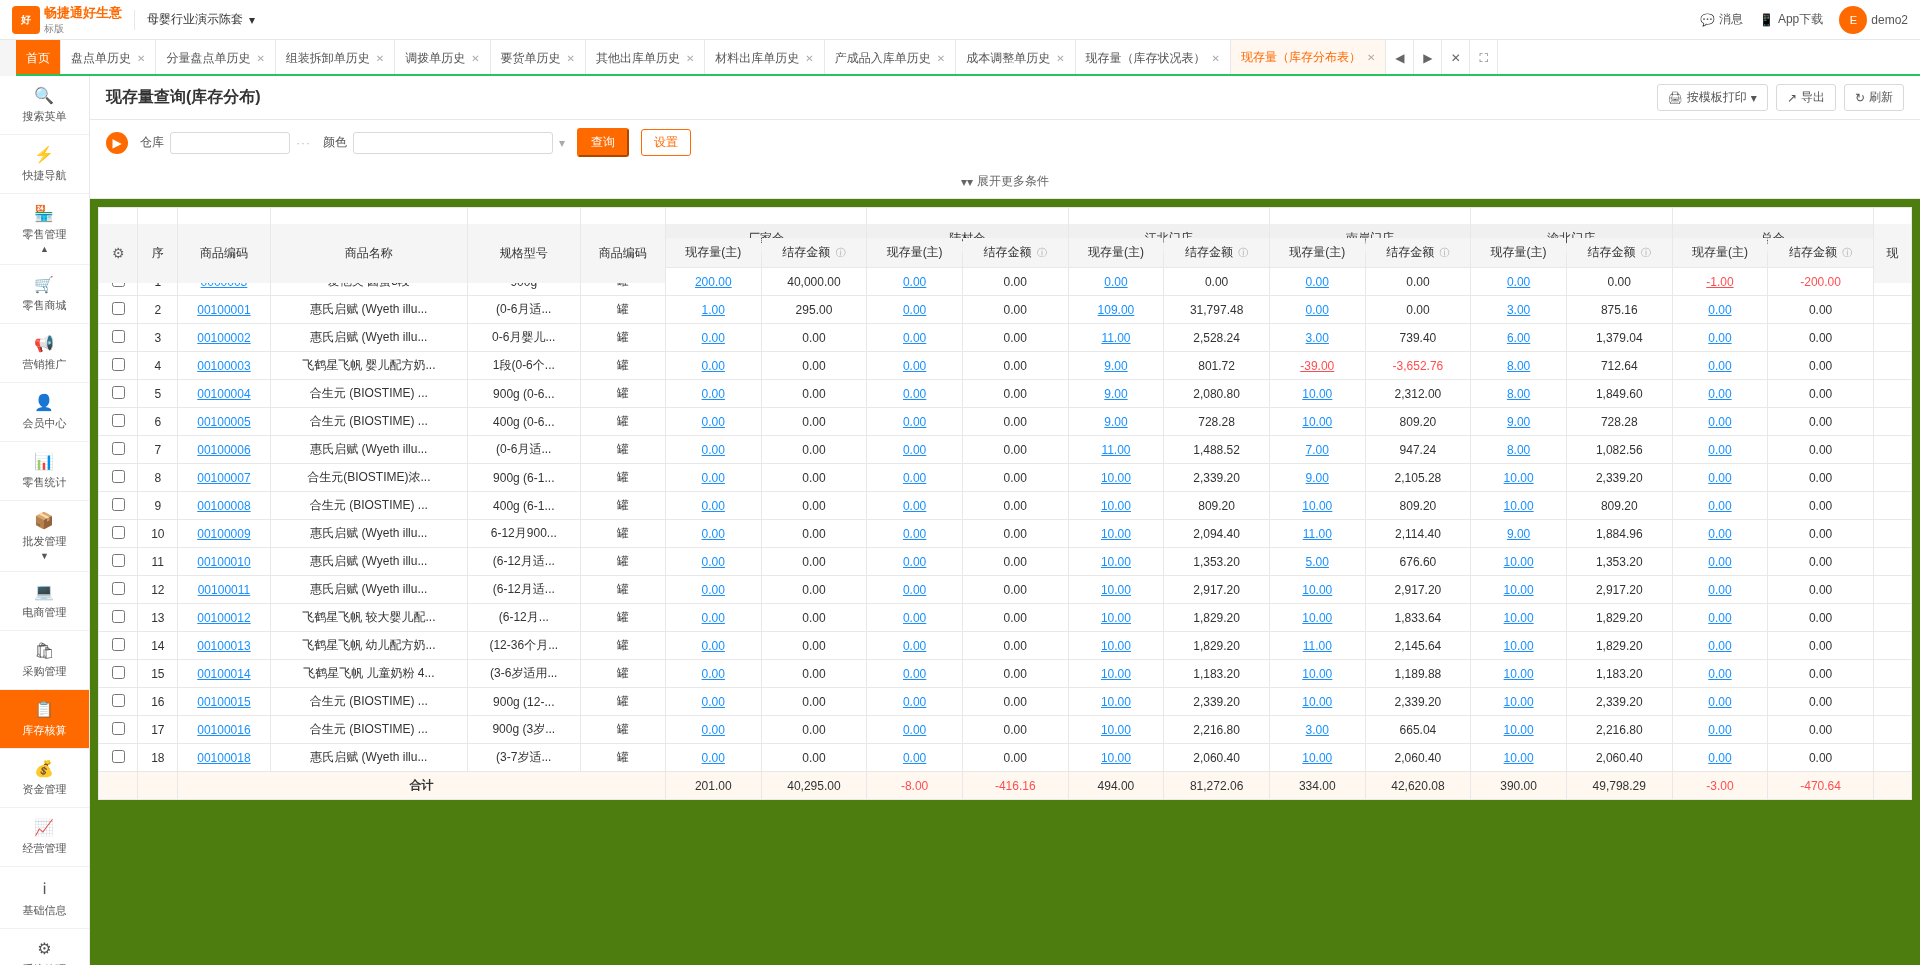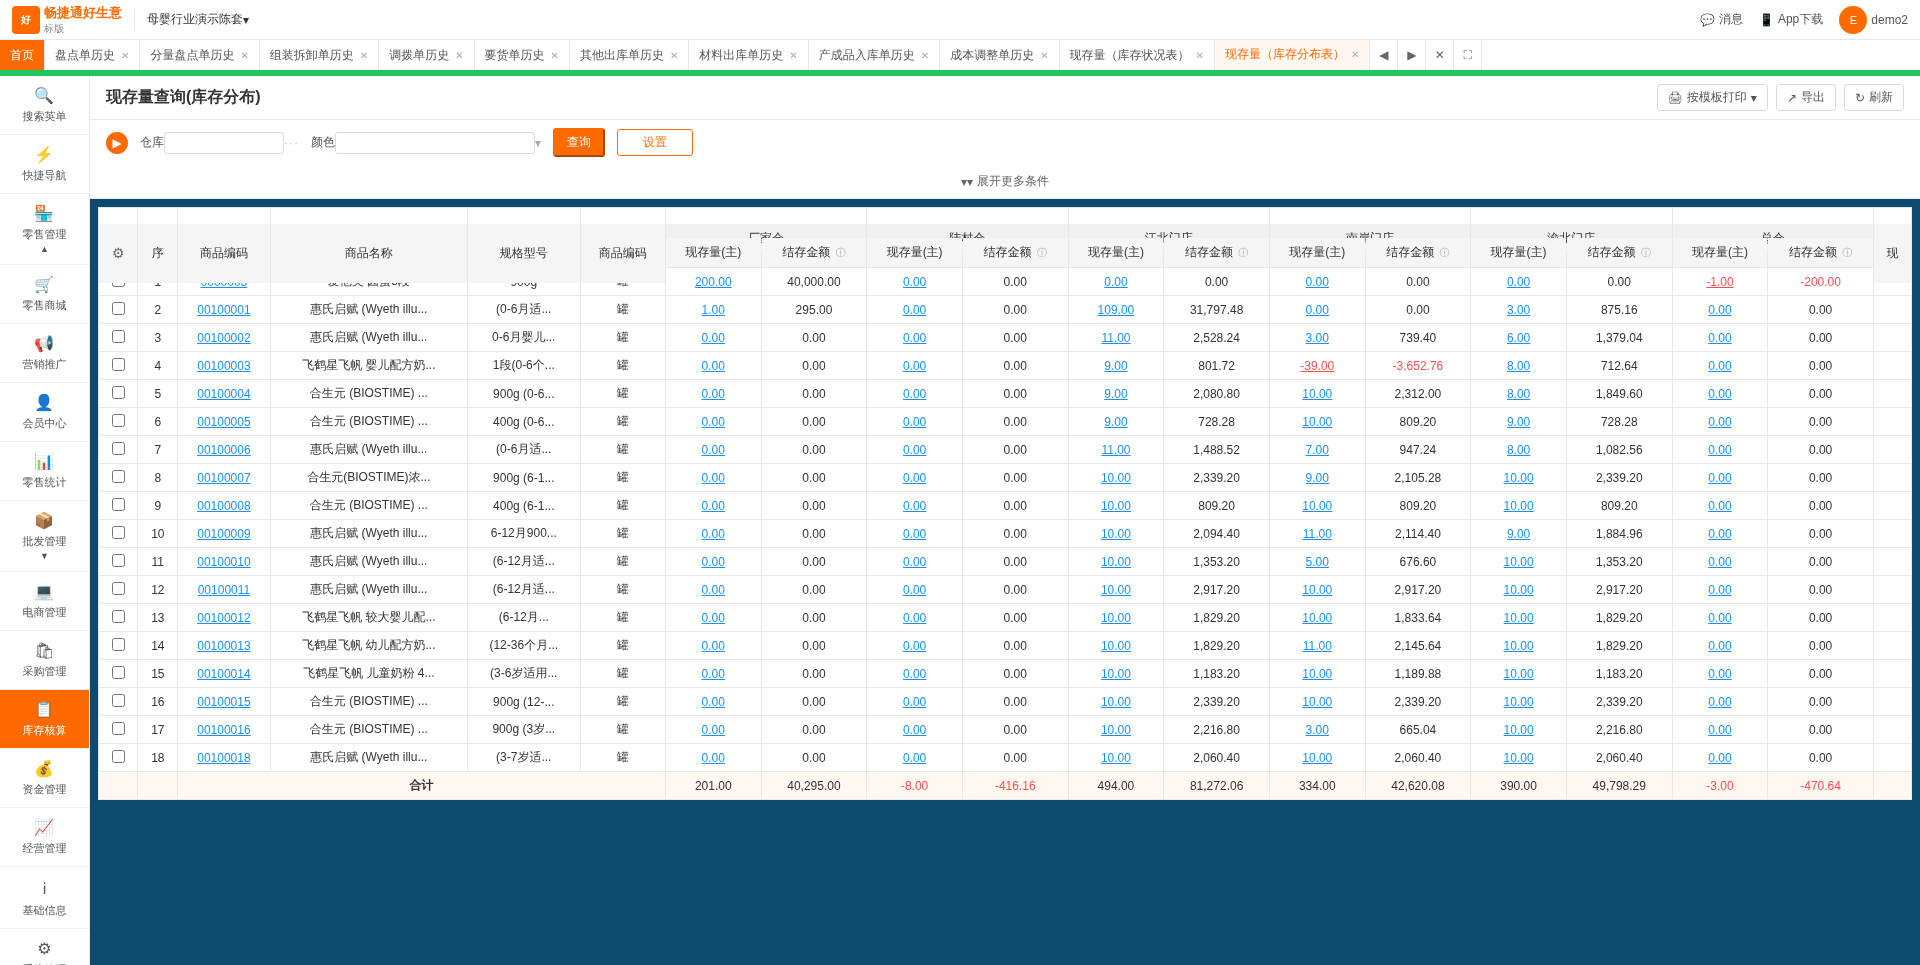--- a/index.html
+++ b/index.html
@@ -8,52 +8,52 @@
     
     .topbar { background: #fff; height: 40px; display: flex; align-items: center; padding: 0 12px; border-bottom: 1px solid #e8e8e8; justify-content: space-between; }
     .topbar-left { display: flex; align-items: center; gap: 8px; }
     .logo-area { display: flex; align-items: center; gap: 4px; }
     .logo-icon { width: 28px; height: 28px; background: #ff6a00; border-radius: 4px; display: flex; align-items: center; justify-content: center; color: #fff; font-size: 10px; font-weight: bold; }
     .topbar-right { display: flex; align-items: center; gap: 16px; }
     .topbar-icon { display: flex; align-items: center; gap: 4px; color: #555; cursor: pointer; font-size: 12px; }
     .avatar { width: 28px; height: 28px; border-radius: 50%; background: #ff6a00; display: flex; align-items: center; justify-content: center; color: #fff; font-size: 11px; }
 
     
-    .tabbar { background: #fff; display: flex; align-items: center; border-bottom: 6px solid #22c55e; height: 36px; overflow: hidden; }
+    .tabbar { background: #fff; display: flex; align-items: flex-start; border-bottom: 2px solid #22c55e; height: 36px; overflow: hidden; margin-left: 16px; }
     .tab { display: flex; align-items: center; height: 36px; padding: 0 10px; font-size: 12px; border-right: 1px solid #e8e8e8; cursor: pointer; white-space: nowrap; gap: 4px; color: #555; flex-shrink: 0; }
     .tab.active { background: #fff7f0; color: #ff6a00; border-bottom: 2px solid #ff6a00; }
     .tab .close-x { color: #aaa; font-size: 10px; margin-left: 2px; }
     .tab.home { background: #ff6a00; color: #fff; }
     .tab-nav-btn { width: 28px; height: 36px; display: flex; align-items: center; justify-content: center; cursor: pointer; color: #666; border-right: 1px solid #e8e8e8; flex-shrink: 0; }
 
     
     .main-layout { display: flex; height: calc(965px - 40px - 36px); }
 
     
     .sidebar { width: 90px; background: #fff; border-right: 1px solid #e8e8e8; display: flex; flex-direction: column; overflow-y: auto; flex-shrink: 0; }
     .sidebar-item { display: flex; flex-direction: column; align-items: center; padding: 10px 4px; cursor: pointer; color: #555; gap: 2px; border-bottom: 1px solid #f0f0f0; font-size: 11px; text-align: center; }
     .sidebar-item.active { background: #ff6a00; color: #fff; }
     .sidebar-item .s-icon { font-size: 16px; margin-bottom: 2px; }
     .sidebar-item.has-sub { position: relative; }
     .sidebar-item .arrow { font-size: 9px; }
 
     
-    .content { flex: 1; overflow: hidden; display: flex; flex-direction: column; background: #0c4a6e; }
+    .content { flex: 1; overflow: hidden; display: flex; flex-direction: column; background: #4d7c0f; }
 
     
     .page-header { background: #fff; padding: 8px 16px; border-bottom: 1px solid #e8e8e8; display: flex; align-items: center; justify-content: space-between; }
     .page-title { font-size: 16px; font-weight: bold; color: #333; }
     .page-actions { display: flex; align-items: center; gap: 8px; }
     .btn-action { display: flex; align-items: center; gap: 4px; padding: 4px 10px; border: 1px solid #d9d9d9; border-radius: 3px; background: #fff; cursor: pointer; font-size: 12px; color: #555; }
     .btn-orange { background: #ff6a00; color: #fff; border-color: #ff6a00; border-radius: 3px; padding: 4px 12px; cursor: pointer; font-size: 12px; }
-    .btn-white-orange { background: #fff; color: #ff6a00; border: 1px solid #ff6a00; border-radius: 3px; padding: 4px 25px; cursor: pointer; font-size: 12px; }
+    .btn-white-orange { background: #fff; color: #ff6a00; border: 1px solid #ff6a00; border-radius: 3px; padding: 4px 12px; cursor: pointer; font-size: 12px; }
 
     
     .filter-bar { background: #fff; padding: 8px 16px; border-bottom: 1px solid #e8e8e8; display: flex; align-items: center; gap: 12px; flex-wrap: wrap; }
-    .filter-item { display: flex; align-items: center; gap: 0; }
+    .filter-item { display: flex; align-items: center; gap: 6px; }
     .filter-label { color: #555; font-size: 12px; white-space: nowrap; }
     .filter-input { border: 1px solid #d9d9d9; border-radius: 3px; padding: 3px 8px; font-size: 12px; width: 120px; }
     .filter-input-wide { border: 1px solid #d9d9d9; border-radius: 3px; padding: 3px 8px; font-size: 12px; width: 380px; color: #555; }
     .expand-btn { display: flex; align-items: center; gap: 4px; color: #666; cursor: pointer; font-size: 12px; }
     .orange-arrow { width: 22px; height: 22px; background: #ff6a00; border-radius: 50%; display: flex; align-items: center; justify-content: center; color: #fff; font-size: 12px; cursor: pointer; flex-shrink: 0; }
     .expand-row { width: 100%; display: flex; justify-content: center; padding-top: 4px; }
 
     
     .table-container { flex: 1; overflow: auto; padding: 8px; }
     .data-table { width: 100%; border-collapse: collapse; background: #fff; font-size: 12px; }

